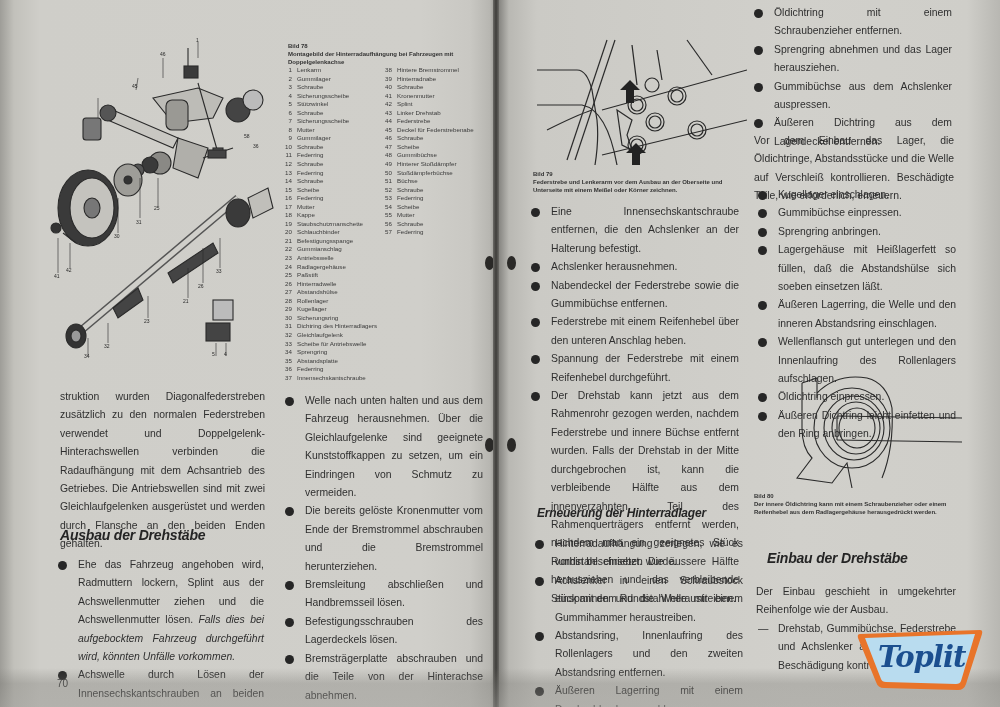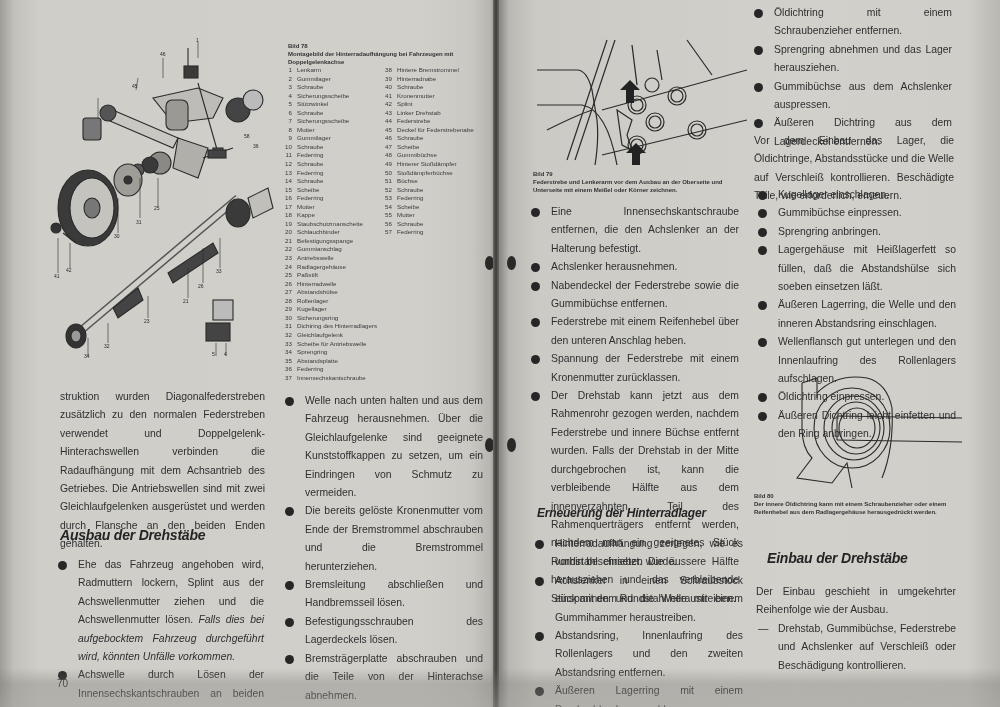--- a/index.html
+++ b/index.html
@@ -413,21 +413,21 @@
     <div class="cap" style="left:36px;top:170px;width:215px;">
       <b>Bild 79</b>
       <span style="font-weight:bold;">Federstrebe und Lenkerarm vor dem Ausbau an der Oberseite und Unterseite mit einem Meißel oder Körner zeichnen.</span>
     </div>
 
     <ul class="blt txt" style="left:32px;top:203px;width:210px;">
       <li>Eine Innensechskantschraube entfernen, die den Achslenker an der Halterung befestigt.</li>
       <li>Achslenker herausnehmen.</li>
       <li>Nabendeckel der Federstrebe sowie die Gummibüchse entfernen.</li>
       <li>Federstrebe mit einem Reifenhebel über den unteren Anschlag heben.</li>
-      <li>Spannung der Federstrebe mit einem Kronenmutter zurücklassen.</li>
+      <li>Spannung der Federstrebe mit einem Reifenhebel durchgeführt.</li>
       <li>Der Drehstab kann jetzt aus dem Rahmenrohr gezogen werden, nachdem Federstrebe und innere Büchse entfernt wurden. Falls der Drehstab in der Mitte durchgebrochen ist, kann die verbleibende Hälfte aus dem innenverzahnten Teil des Rahmenquerträgers entfernt werden, nachdem man ein geeignetes Stück Rundstahl einsetzt. Die äussere Hälfte herausziehen und das verbleibende Stück mit dem Rundstahl heraustreiben.</li>
     </ul>
 
     <div class="ttl" style="left:40px;top:506px;font-size:12px;">Erneuerung der Hinterradlager</div>
 
     <ul class="blt txt" style="left:36px;top:535px;width:210px;">
       <li>Hinterradaufhängung zerlegen, wie es vorhin beschrieben wurde.</li>
       <li>Achslenker in einen Schraubstock einspannen und die Welle mit einem Gummihammer heraustreiben.</li>
       <li>Abstandsring, Innenlaufring des Rollenlagers und den zweiten Abstandsring entfernen.</li>
       <li>Äußeren Lagerring mit einem Durchschlag herausschlagen.</li>
@@ -481,13 +481,20 @@
       <li>Drehstab, Gummibüchse, Federstrebe und Achslenker auf Verschleiß oder Beschädigung kontrollieren.</li>
     </ul>
 
     <div class="hole" style="left:10px;top:256px;"></div>
     <div class="hole" style="left:10px;top:438px;"></div>
   </div>
 
   <div class="gutter"></div>
   <div class="bottom-shadow"></div>
 
+  <div class="logo">
+    <svg width="128" height="64" viewBox="0 0 128 64">
+      <path d="M4 6 L124 2 Q127 2 126 6 L110 56 Q108 62 102 62 L28 60 Q22 60 20 54 L2 10 Q1 6 4 6 Z" fill="#e8742a"></path>
+      <path d="M9 10 L119 6 L105 53 Q104 56 100 56 L30 54 Q26 54 25 51 Z" fill="#b9dcef"></path>
+    </svg>
+    <span style="position:absolute;left:22px;top:12px;font-family:'DejaVu Serif',serif;font-style:italic;font-weight:bold;font-size:29px;color:#1b4f8f;letter-spacing:-1px;">Toplit</span>
+  </div>
 </div>
 
 </body></html>

